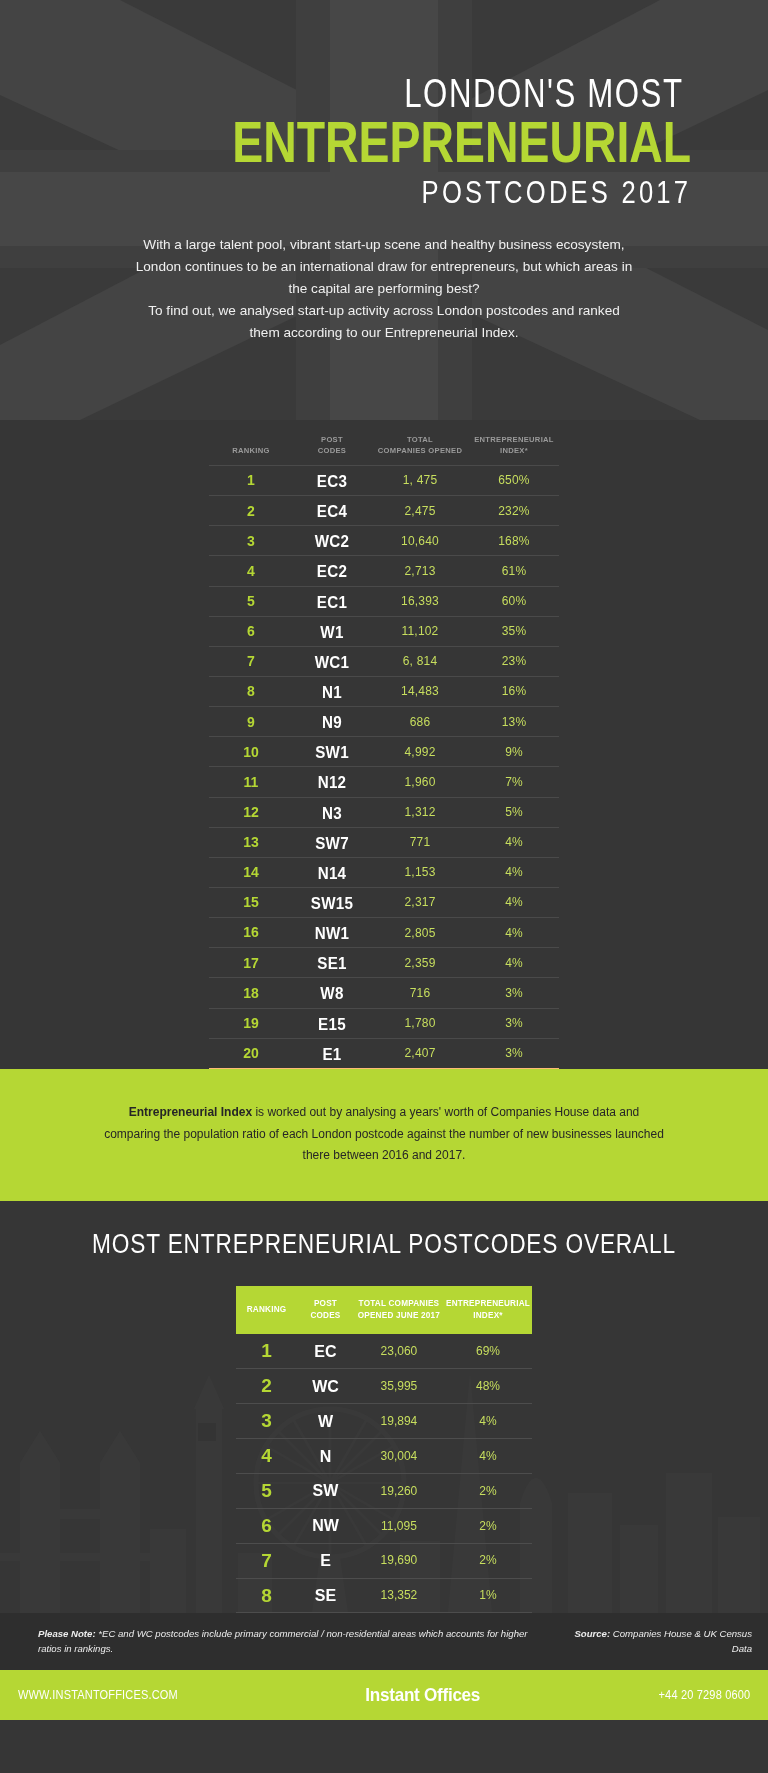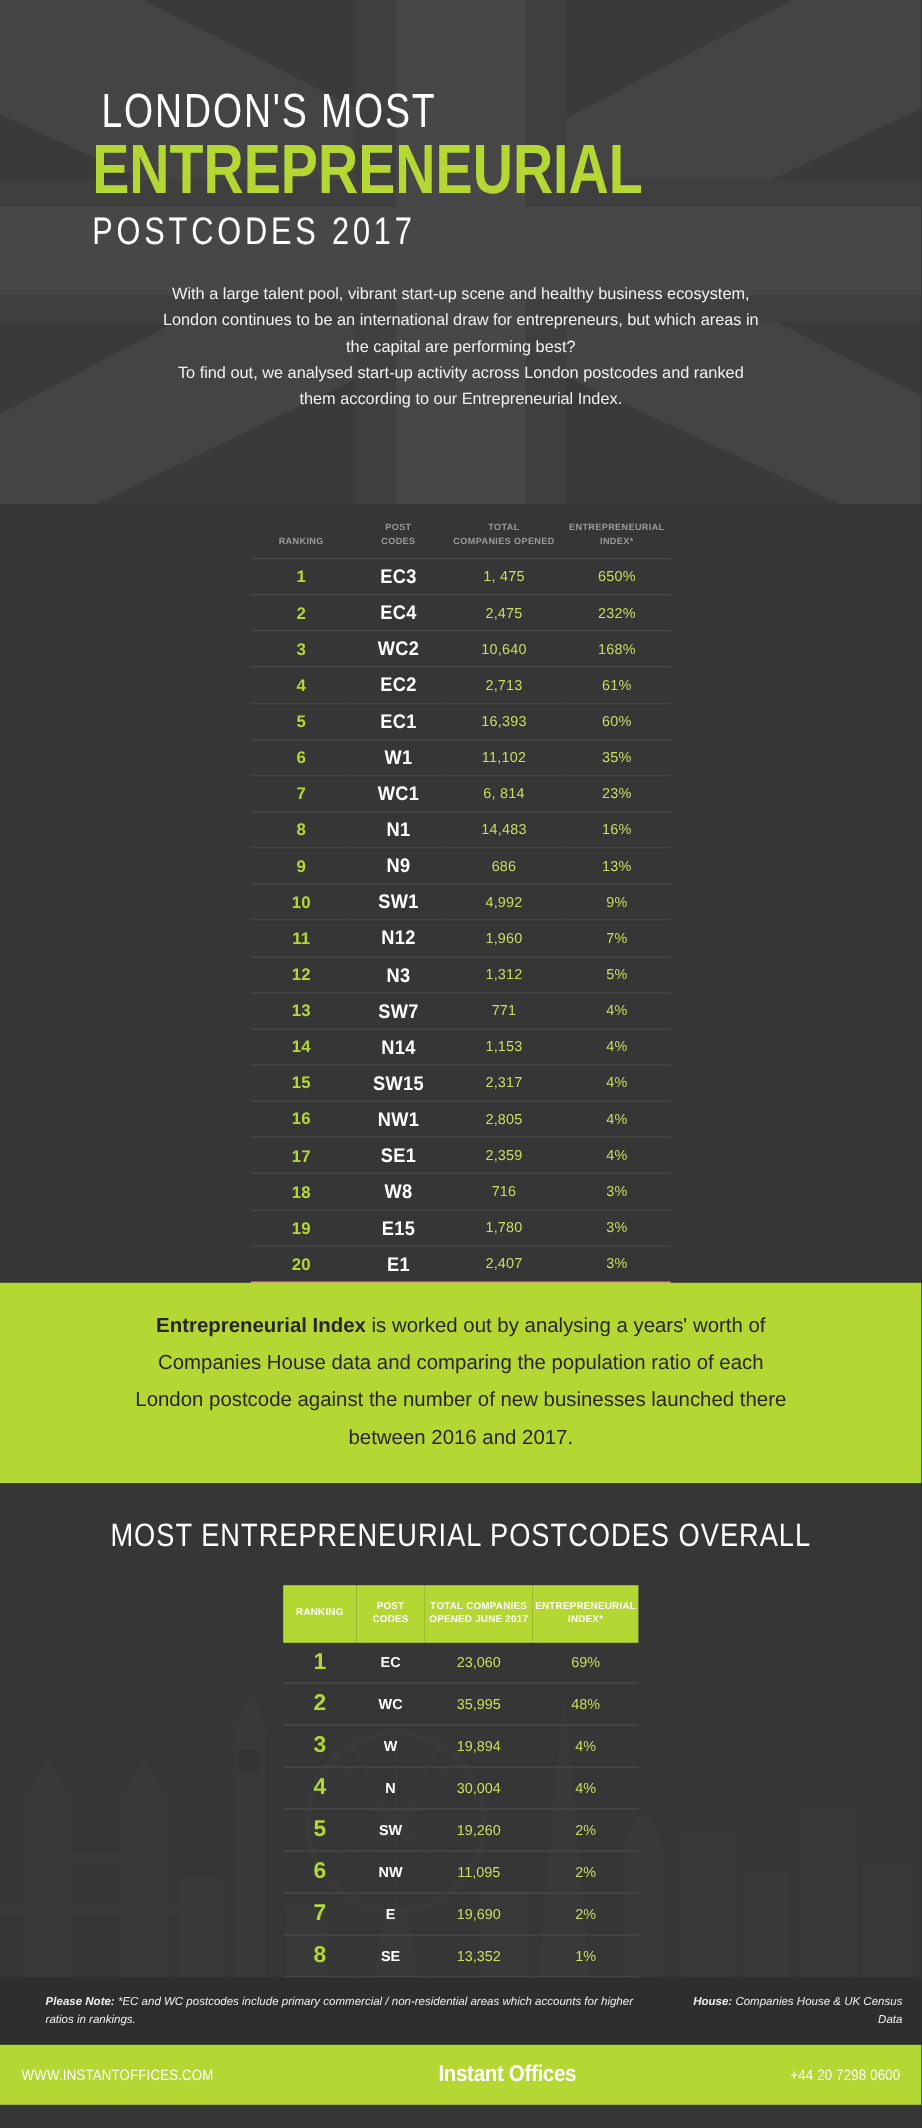--- a/index.html
+++ b/index.html
@@ -28,21 +28,21 @@
     background: #3a3a3a;
     overflow: hidden;
   }
   .hero-flag { position: absolute; inset: 0; }
   .hero-flag svg { display: block; width: 100%; height: 100%; }
 
   .hero-inner {
     position: relative;
     z-index: 3;
     padding-top: 72px;
-    text-align: left;
+    text-align: right;
   }
 
   .title-line1 {
     font-family: "Liberation Sans Narrow", "Liberation Sans", sans-serif;
     font-size: 40px;
     letter-spacing: 2px;
     color: #ffffff;
     font-weight: 400;
     transform: scaleX(0.78);
     transform-origin: center;
@@ -135,23 +135,23 @@
   }
 
   
   .explainer {
     background: #b5d734;
     padding: 21px 0 22px;
     text-align: center;
   }
   .explainer p {
     width: 560px;
-    margin: 0 auto;
+    margin: 12px auto;
     color: #262626;
-    font-size: 17px;
+    font-size: 12px;
     line-height: 1.82;
   }
   .explainer b { font-weight: 700; }
 
   
   .overall {
     position: relative;
     background: #363636;
     padding: 28px 0 0;
     overflow: hidden;
@@ -195,21 +195,21 @@
   .overall-table th.o-total { width: 92px; }
   .overall-table th.o-index { width: 84px; }
 
   .overall-table tbody tr { border-bottom: 1px solid #4d4d4d; }
   .overall-table td {
     text-align: center;
     padding: 7px 0 6px;
     line-height: 1.1;
   }
   td.o-v-rank { color: #b5d734; font-size: 19px; font-weight: 700; }
-  td.o-v-post { color: #ffffff; font-size: 12px; font-weight: 700; }
+  td.o-v-post { color: #ffffff; font-size: 16px; font-weight: 700; }
   td.o-v-total, td.o-v-index { color: #c7de5e; font-size: 12px; }
 
   
   .footnote {
     position: relative;
     z-index: 4;
     display: flex;
     justify-content: space-between;
     align-items: flex-start;
     padding: 14px 16px 13px;
@@ -569,21 +569,21 @@
           </tbody>
       </table>
     </div>
   </div>
 
   <div class="footnote">
     <div class="footnote-left">
       <b>Please Note:</b><span> *EC and WC postcodes include primary commercial / non-residential areas which accounts for higher ratios in rankings.</span>
     </div>
     <div class="footnote-right">
-      <b>House:</b><span> Companies House &amp; UK Census Data</span>
+      <b>Source:</b><span> Companies House &amp; UK Census Data</span>
     </div>
   </div>
 
   <div class="footer-bar">
     <div class="footer-url">WWW.INSTANTOFFICES.COM</div>
     <div class="footer-logo">Instant Offices</div>
     <div class="footer-phone">+44 20 7298 0600</div>
   </div>
 
 </div>

